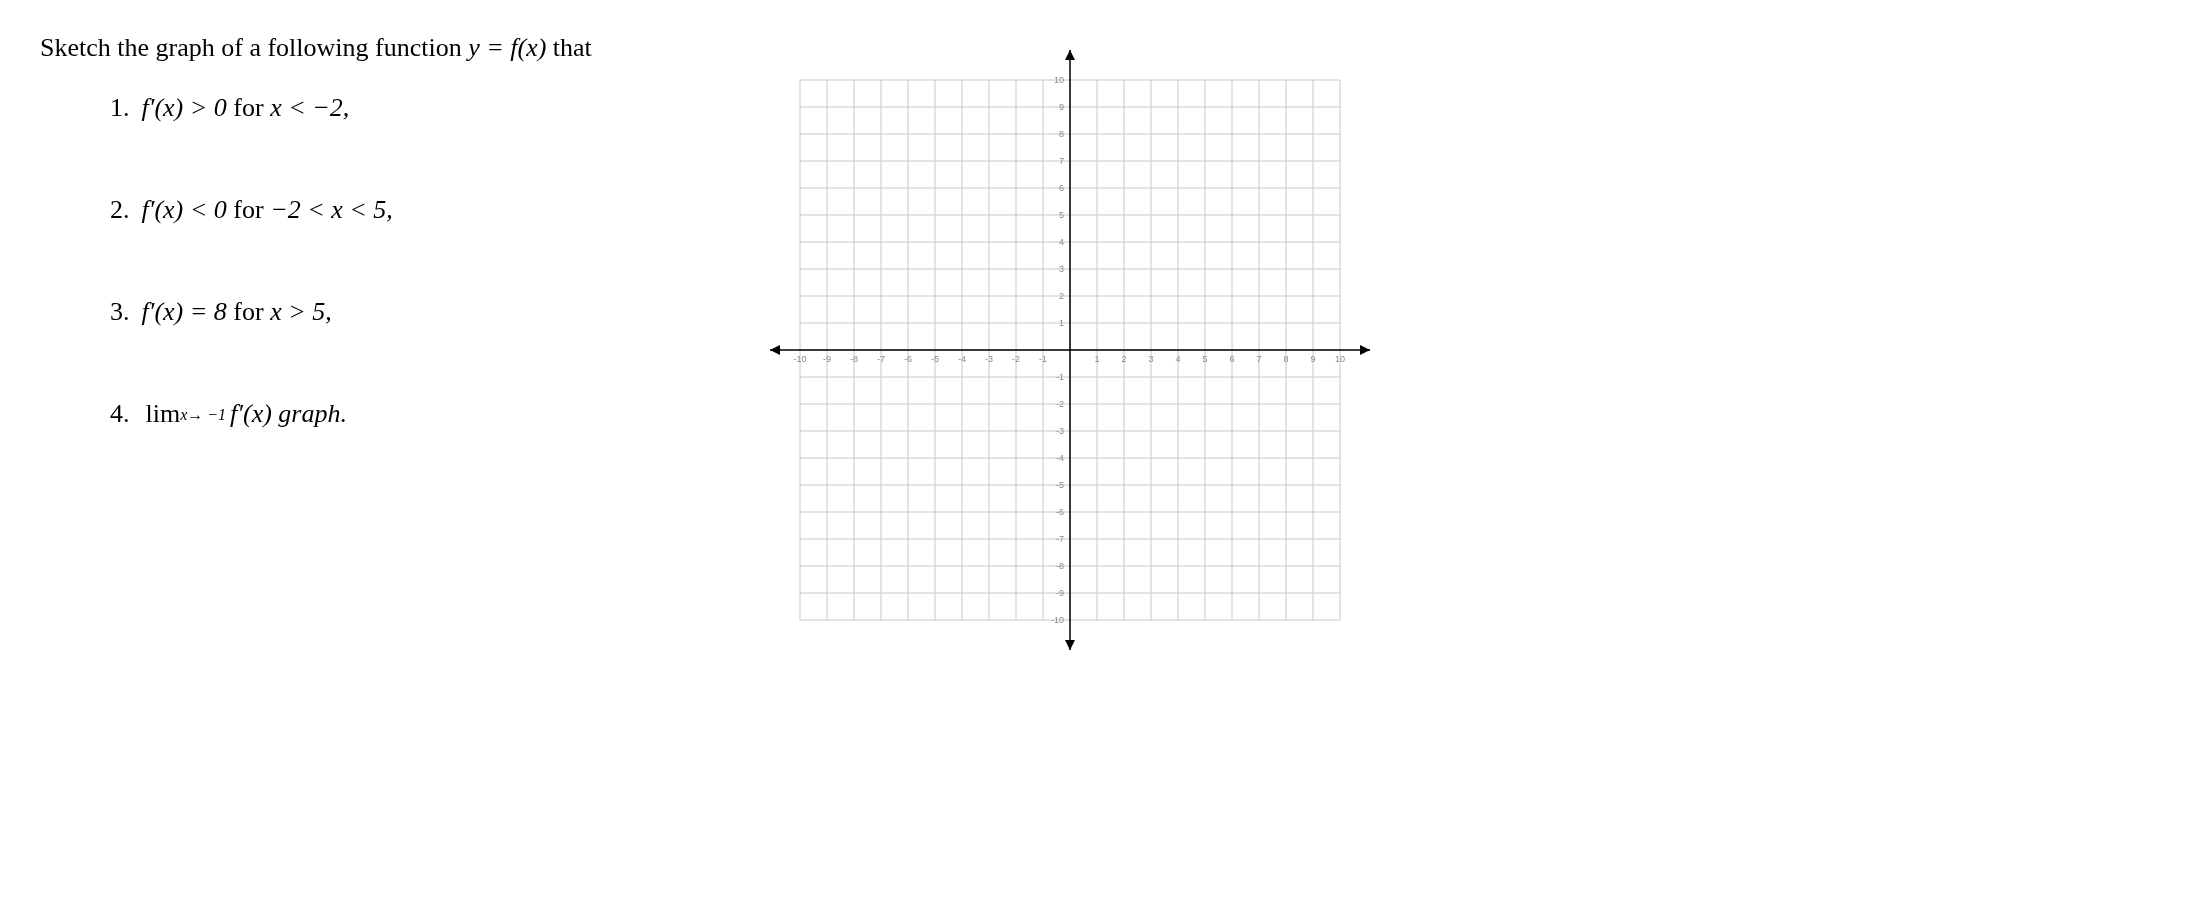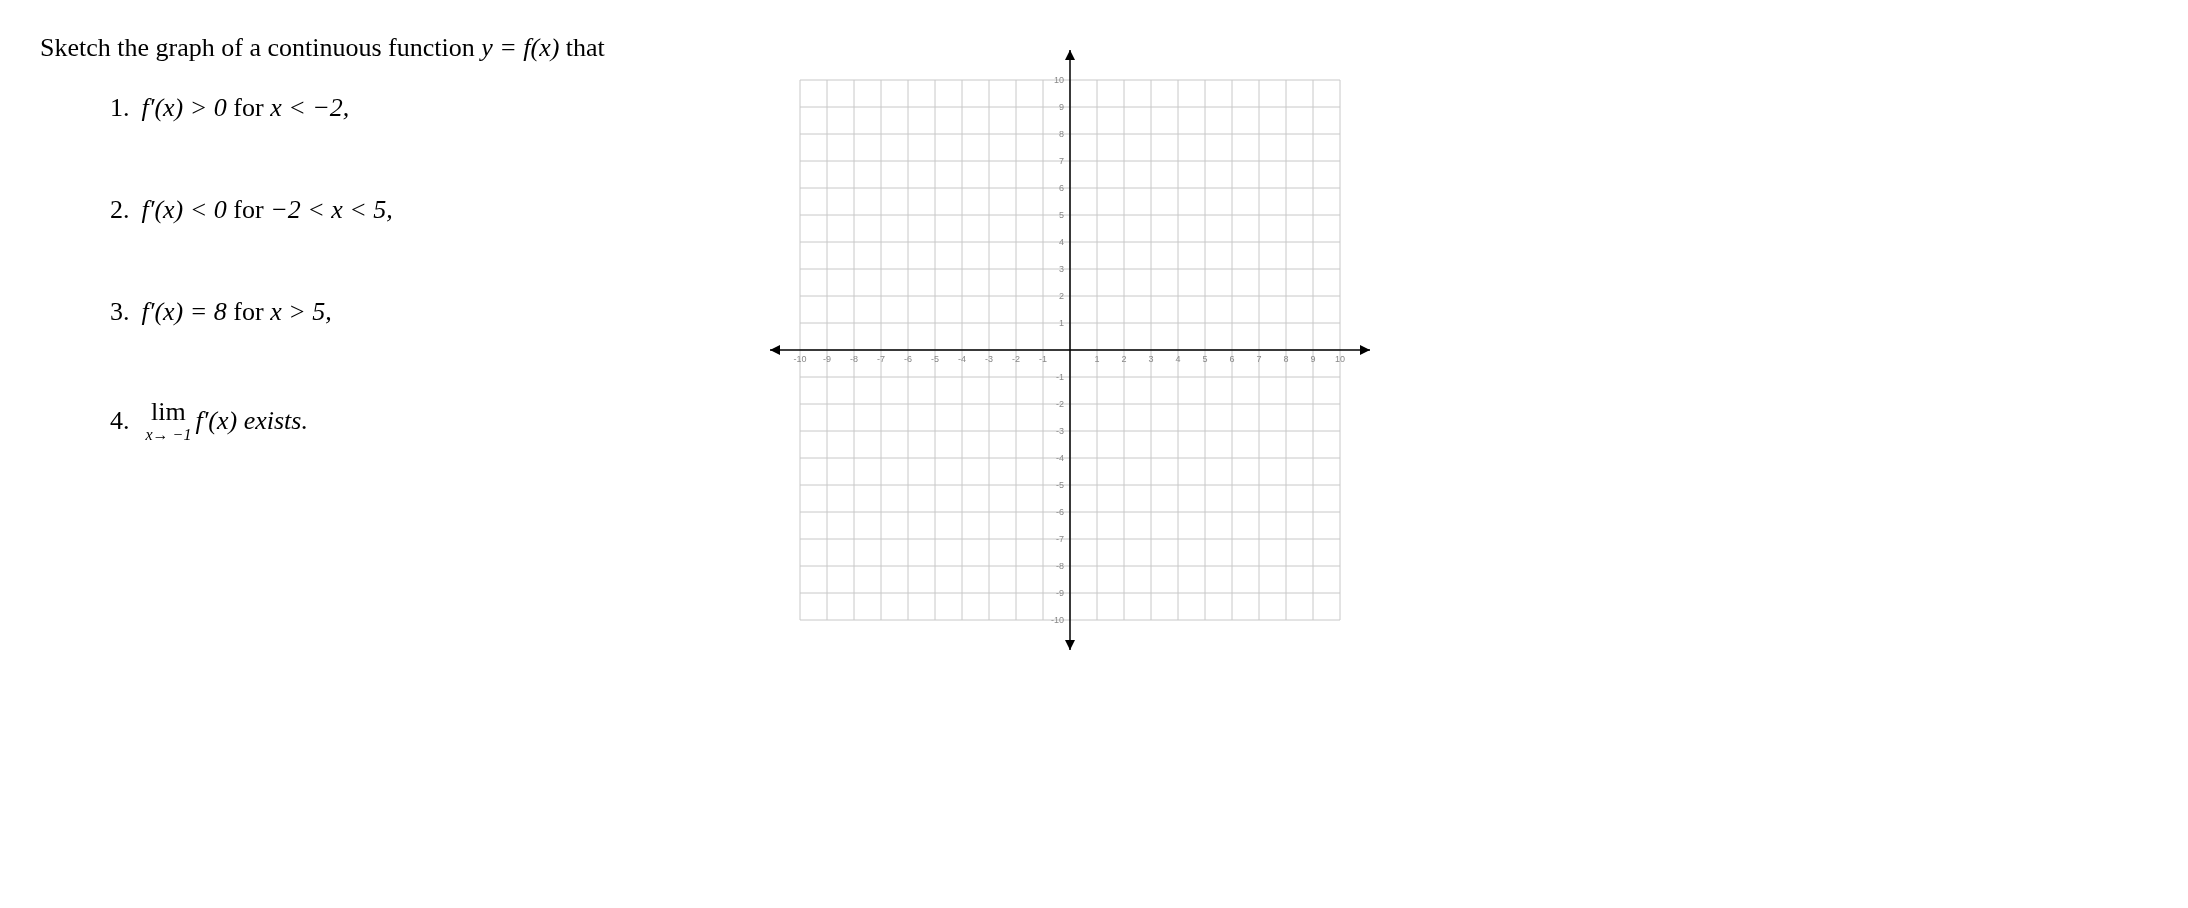--- a/index.html
+++ b/index.html
@@ -62,37 +62,37 @@
       stroke: #000;
       stroke-width: 1.5;
     }
     .tick-label {
       font-size: 9px;
       fill: #888;
       font-family: Arial, sans-serif;
     }
     .limit-expr {
       display: inline-flex;
-      flex-direction: column;
+      flex-direction: row;
       align-items: center;
       vertical-align: middle;
       line-height: 1;
       margin: 0 4px;
     }
     .limit-sub {
       font-size: 16px;
       margin-top: 2px;
     }
   </style>
 </head>
 <body>
 
 <div class="left-content">
   <div class="prompt">
-    <span>Sketch the graph of a continuous function  </span><span class="math">y = f(x)</span><span>  that</span><br>
+    <span>Sketch the graph of a following function  </span><span class="math">y = f(x)</span><span>  that</span><br>
   </div>
 
   <div class="conditions">
     <div class="condition">
       <span class="num">1.</span>
       <span>
         <span class="math">f′(x) &gt; 0</span><span class="mathrm">  for  </span><span class="math">x &lt; −2,</span>
       </span>
     </div>
 
@@ -110,21 +110,21 @@
       </span>
     </div>
 
     <div class="condition">
       <span class="num">4.</span>
       <span style="display:inline-flex; align-items:center;">
         <span class="limit-expr">
           <span>lim</span>
           <span class="math limit-sub">x→ −1</span>
         </span>
-        <span class="math"> f′(x) exists.</span>
+        <span class="math"> f′(x) graph.</span>
       </span>
     </div>
   </div>
 </div>
 
 <div class="right-graph">
   <svg id="grid-svg" width="640" height="640" viewBox="0 0 640 640">
       <line x1="50" y1="50" x2="50" y2="590" class="grid-line"></line>
       <line x1="77" y1="50" x2="77" y2="590" class="grid-line"></line>
       <line x1="104" y1="50" x2="104" y2="590" class="grid-line"></line>

